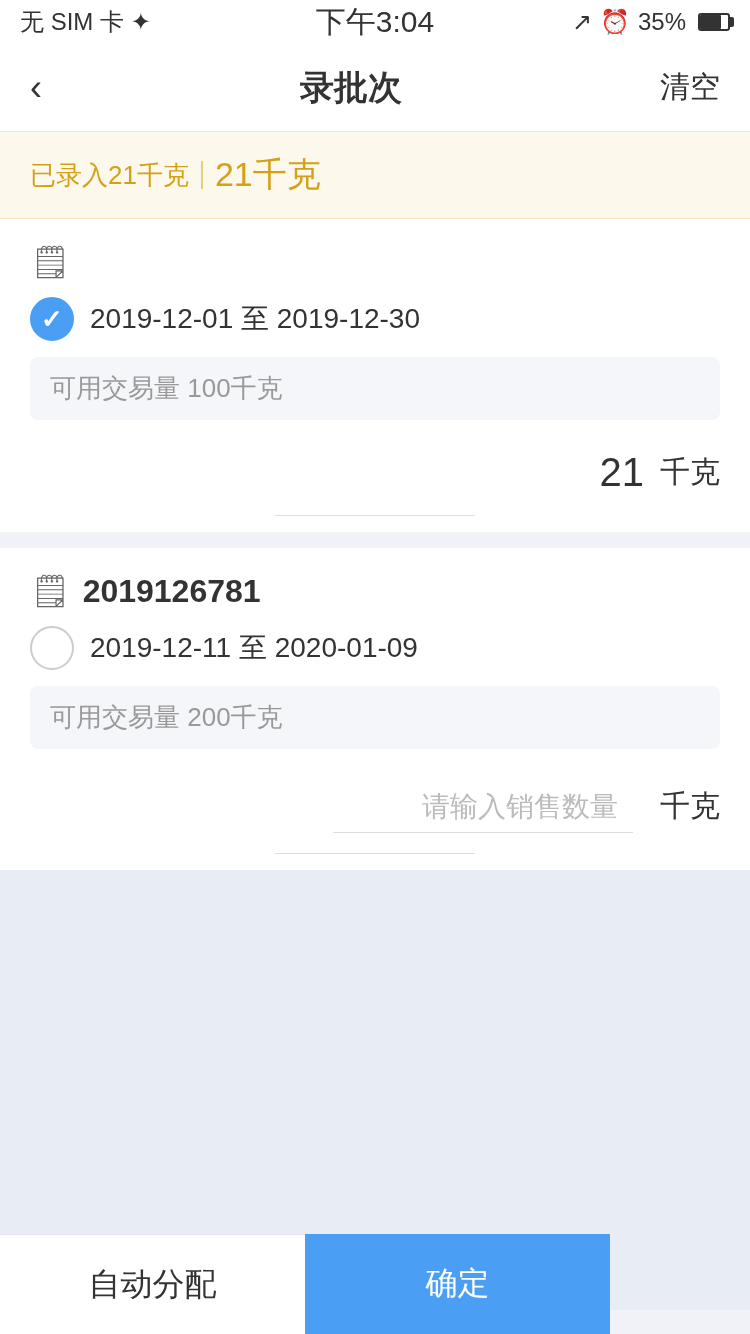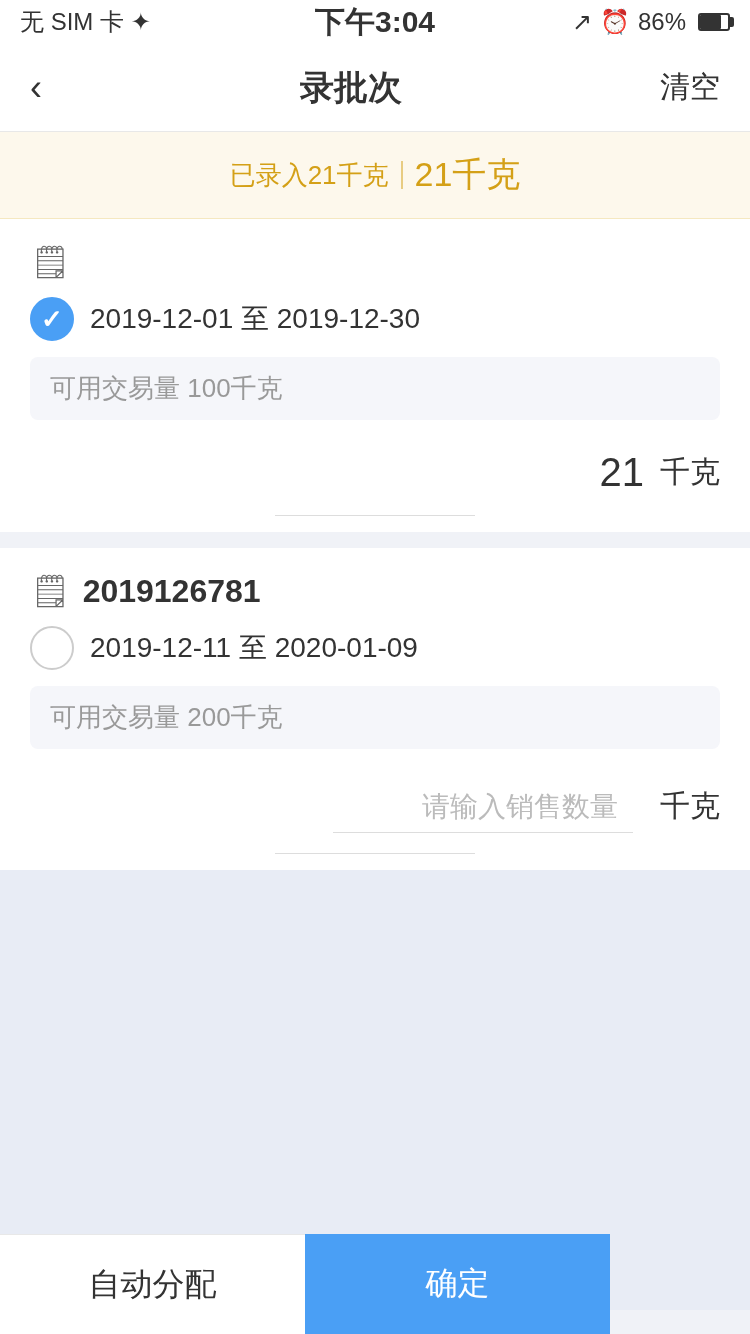--- a/index.html
+++ b/index.html
@@ -26,21 +26,21 @@
       font-weight: 500;
     }
     .status-left {
       display: flex;
       align-items: center;
       gap: 10px;
       font-size: 24px;
     }
     .status-center {
       font-size: 30px;
-      font-weight: 700;
+      font-weight: 400;
       position: absolute;
       left: 50%;
       transform: translateX(-50%);
     }
     .status-right {
       display: flex;
       align-items: center;
       gap: 8px;
       font-size: 24px;
     }
@@ -72,21 +72,20 @@
     }
 
     
     .info-banner {
       background: #fdf8ec;
       padding: 20px 30px;
       display: flex;
       align-items: center;
       gap: 12px;
       border-bottom: 1px solid #f5e8c0;
-      justify-content: center;
     }
     .info-banner-text {
       font-size: 26px;
       color: #d4a017;
     }
     .info-banner-divider {
       width: 2px;
       height: 28px;
       background: #d4a017;
       opacity: 0.5;
@@ -258,21 +257,21 @@
 <body>
 
 <div class="status-bar">
   <div class="status-left">
     <span>无 SIM 卡 ✦</span>
   </div>
   <div class="status-center">下午3:04</div>
   <div class="status-right">
     <span>↗</span>
     <span>⏰</span>
-    <span>86%</span>
+    <span>35%</span>
     <span style="display:inline-block;width:32px;height:18px;border:2px solid #333;border-radius:3px;position:relative;margin-left:4px;">
       <span style="display:block;width:75%;height:100%;background:#333;border-radius:1px;"></span>
       <span style="display:block;position:absolute;right:-6px;top:50%;transform:translateY(-50%);width:4px;height:10px;background:#333;border-radius:0 2px 2px 0;"></span>
     </span>
   </div>
 </div>
 
 <div class="nav-bar">
   <span class="nav-back">‹</span>
   <span class="nav-title">录批次</span>

